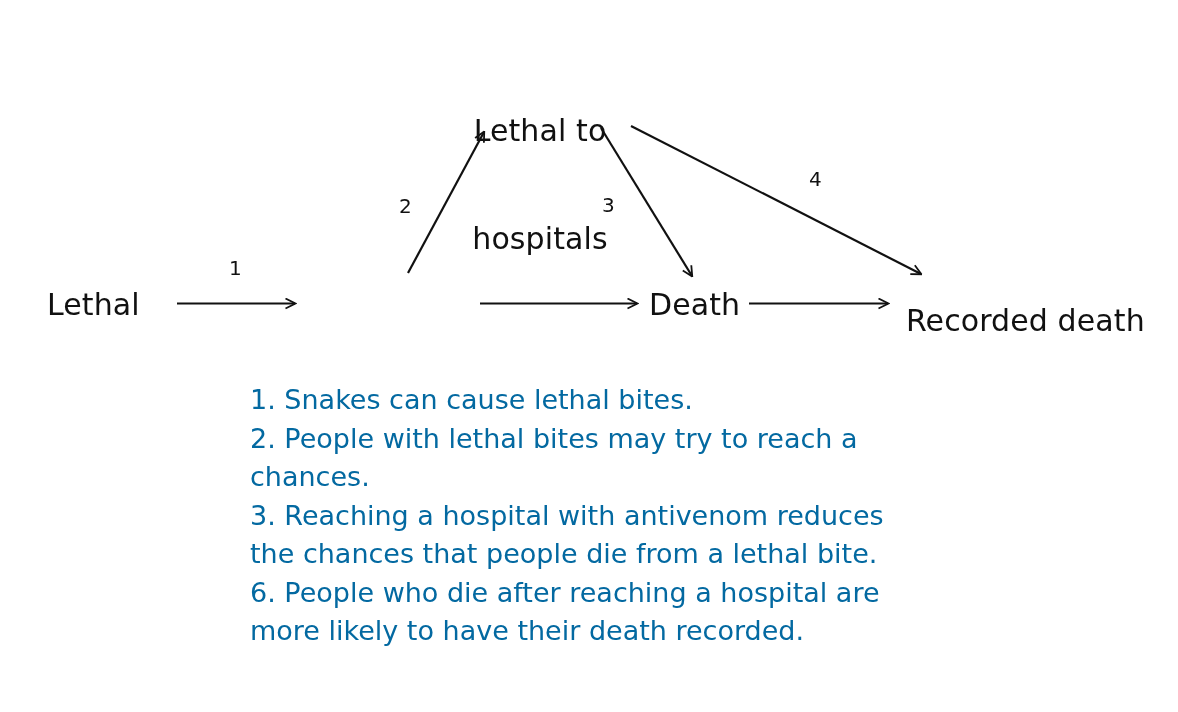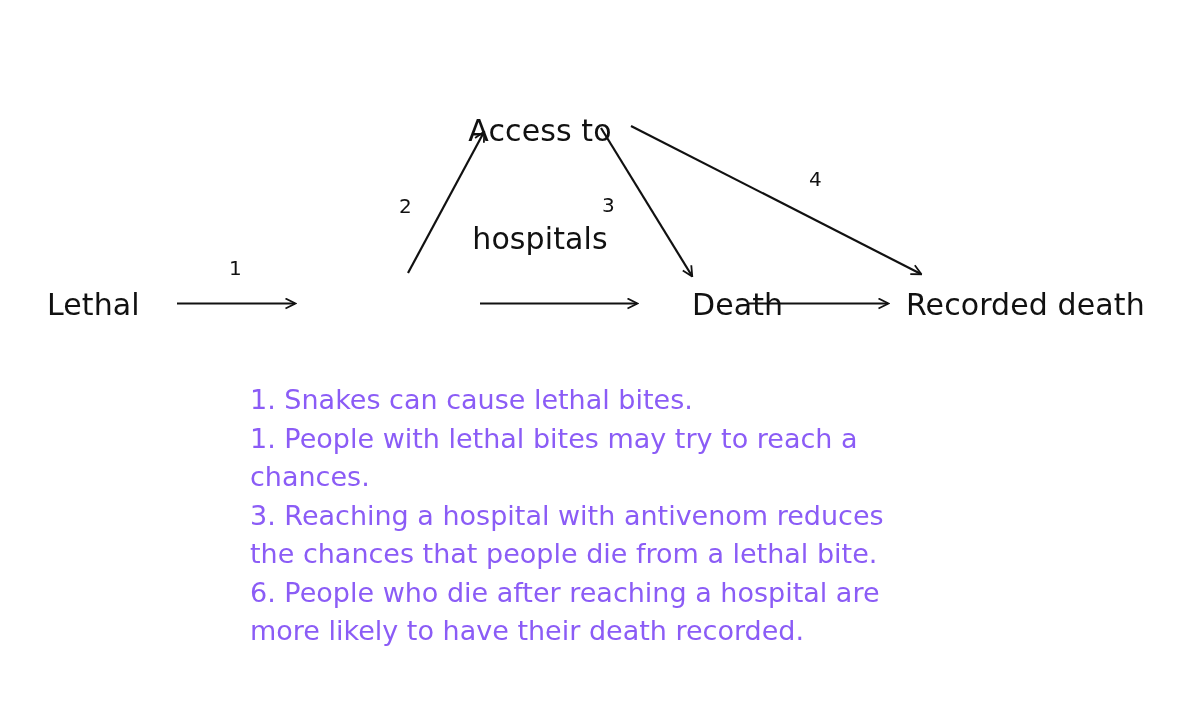--- a/index.html
+++ b/index.html
@@ -50,21 +50,21 @@
   #legend {
     position: absolute;
     left: 250px;
     top: 381px;
     width: 780px;
   }
   .legend-line {
     font-family: "DejaVu Sans", "Liberation Sans", sans-serif;
     font-size: 27px;
     line-height: 38.5px;
-    color: #8b5cf6;
+    color: #0369a1;
     white-space: pre;
     letter-spacing: 0px;
   }
 </style>
 </head>
 <body>
 
 <div id="canvas">
 
   <svg id="diagram-svg" viewBox="0 0 1178 712" xmlns="http://www.w3.org/2000/svg">
@@ -83,40 +83,40 @@
     <line x1="408" y1="273" x2="484" y2="132" stroke="#111111" stroke-width="2.2" marker-end="url(#ah)"></line>
 
     <line x1="601" y1="128" x2="692" y2="276" stroke="#111111" stroke-width="2.2" marker-end="url(#ah)"></line>
 
     <line x1="631" y1="126" x2="921" y2="274" stroke="#111111" stroke-width="2.2" marker-end="url(#ah)"></line>
   </svg>
 
   <div class="node-label" style="left:47px; top:287px;">Lethal</div>
 
 
-  <div class="node-label" style="left:649px; top:287px;margin-left:43px;">Death</div>
+  <div class="node-label" style="left:649px; top:287px;">Death</div>
 
-  <div class="node-label" style="left:906px; top:287px;">Recorded death</div>
+  <div class="node-label" style="left:906px; top:303px;">Recorded death</div>
 
   <div class="node-label node-multiline" style="left:440px; top:41px; width:200px;">
-    <div>Access to</div>
+    <div>Lethal to</div>
     <div>hospitals</div>
   </div>
 
   <div class="edge-number" style="left:229px; top:258px;">1</div>
 
   <div class="edge-number" style="left:399px; top:196px;">2</div>
 
   <div class="edge-number" style="left:602px; top:195px;">3</div>
 
   <div class="edge-number" style="left:809px; top:169px;">4</div>
 
   <div id="legend">
     <div class="legend-line">1. Snakes can cause lethal bites.</div>
-    <div class="legend-line">1. People with lethal bites may try to reach a</div>
+    <div class="legend-line">2. People with lethal bites may try to reach a</div>
     <div class="legend-line">chances.</div>
     <div class="legend-line">3. Reaching a hospital with antivenom reduces</div>
     <div class="legend-line">the chances that people die from a lethal bite.</div>
     <div class="legend-line">6. People who die after reaching a hospital are</div>
     <div class="legend-line">more likely to have their death recorded.</div>
   </div>
 
 </div>
 
 </body></html>

